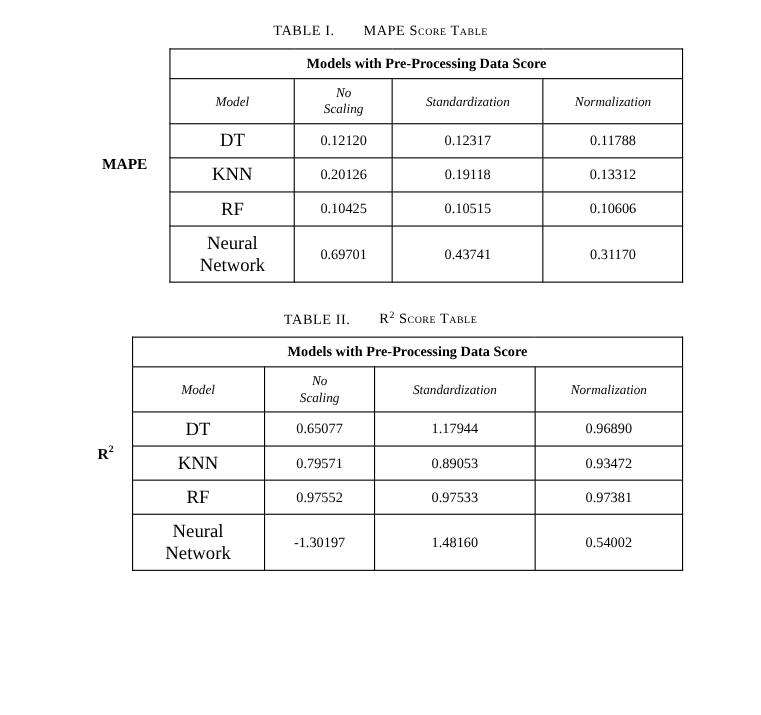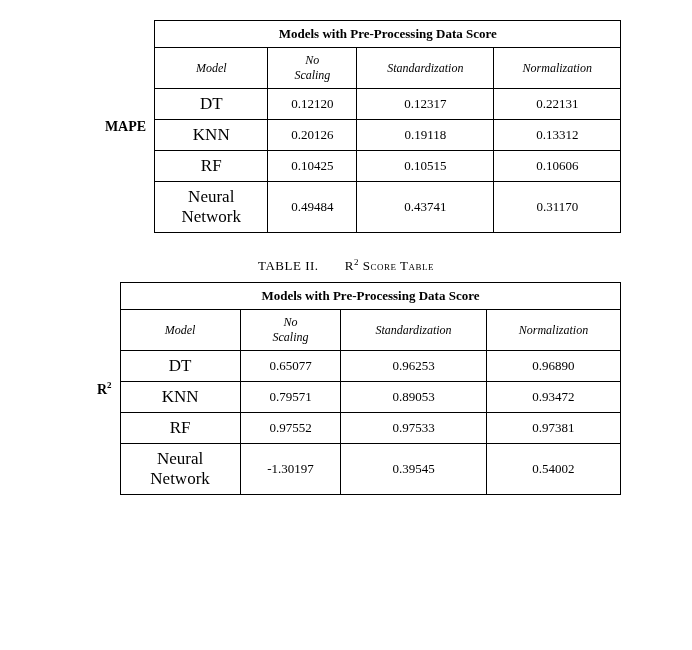--- a/index.html
+++ b/index.html
@@ -41,21 +41,21 @@
       border: 1px solid #000;
       padding: 5px 10px;
       text-align: center;
       vertical-align: middle;
     }
 
     .outer-label {
       border: none;
       font-weight: bold;
       font-size: 14px;
-      text-align: right;
+      text-align: center;
       vertical-align: middle;
       padding-right: 8px;
     }
 
     .header-main {
       font-weight: bold;
       font-size: 13px;
       background: #fff;
       text-align: center;
     }
@@ -77,57 +77,61 @@
     }
 
     sup {
       font-size: 9px;
     }
   </style>
 </head>
 <body>
 
 <div class="table-section">
+  <div class="table-title">
+    <span>TABLE I.</span>&nbsp;&nbsp;&nbsp;&nbsp;&nbsp;&nbsp;
+    <span>MAPE Score Table</span>
+  </div>
 
   <table>
     <tbody>
 
       <tr>
         <td class="outer-label" rowspan="6">MAPE</td>
         <td colspan="4" class="header-main">Models with Pre-Processing Data Score</td>
       </tr>
 
       <tr>
         <td class="subheader"><em>Model</em></td>
         <td class="subheader"><em>No<br>Scaling</em></td>
         <td class="subheader"><em>Standardization</em></td>
         <td class="subheader"><em>Normalization</em></td>
       </tr>
 
       <tr>
         <td class="model-cell">DT</td>
         <td class="data-cell">0.12120</td>
         <td class="data-cell">0.12317</td>
-        <td class="data-cell">0.22131</td>
+        <td class="data-cell">0.11788</td>
       </tr>
       <tr>
         <td class="model-cell">KNN</td>
         <td class="data-cell">0.20126</td>
         <td class="data-cell">0.19118</td>
         <td class="data-cell">0.13312</td>
       </tr>
       <tr>
         <td class="model-cell">RF</td>
         <td class="data-cell">0.10425</td>
         <td class="data-cell">0.10515</td>
         <td class="data-cell">0.10606</td>
       </tr>
       <tr>
         <td class="model-cell">Neural<br>Network</td>
-        <td class="data-cell">0.49484</td>
+        <td class="data-cell">0.69701</td>
         <td class="data-cell">0.43741</td>
         <td class="data-cell">0.31170</td>
       </tr>
     </tbody>
   </table>
 </div>
 
 <div class="table-section">
   <div class="table-title">
     <span>TABLE II.</span>&nbsp;&nbsp;&nbsp;&nbsp;&nbsp;&nbsp;
@@ -145,36 +149,36 @@
       <tr>
         <td class="subheader"><em>Model</em></td>
         <td class="subheader"><em>No<br>Scaling</em></td>
         <td class="subheader"><em>Standardization</em></td>
         <td class="subheader"><em>Normalization</em></td>
       </tr>
 
       <tr>
         <td class="model-cell">DT</td>
         <td class="data-cell">0.65077</td>
-        <td class="data-cell">0.96253</td>
+        <td class="data-cell">1.17944</td>
         <td class="data-cell">0.96890</td>
       </tr>
       <tr>
         <td class="model-cell">KNN</td>
         <td class="data-cell">0.79571</td>
         <td class="data-cell">0.89053</td>
         <td class="data-cell">0.93472</td>
       </tr>
       <tr>
         <td class="model-cell">RF</td>
         <td class="data-cell">0.97552</td>
         <td class="data-cell">0.97533</td>
         <td class="data-cell">0.97381</td>
       </tr>
       <tr>
         <td class="model-cell">Neural<br>Network</td>
         <td class="data-cell">-1.30197</td>
-        <td class="data-cell">0.39545</td>
+        <td class="data-cell">1.48160</td>
         <td class="data-cell">0.54002</td>
       </tr>
     </tbody>
   </table>
 </div>
 
 </body></html>

